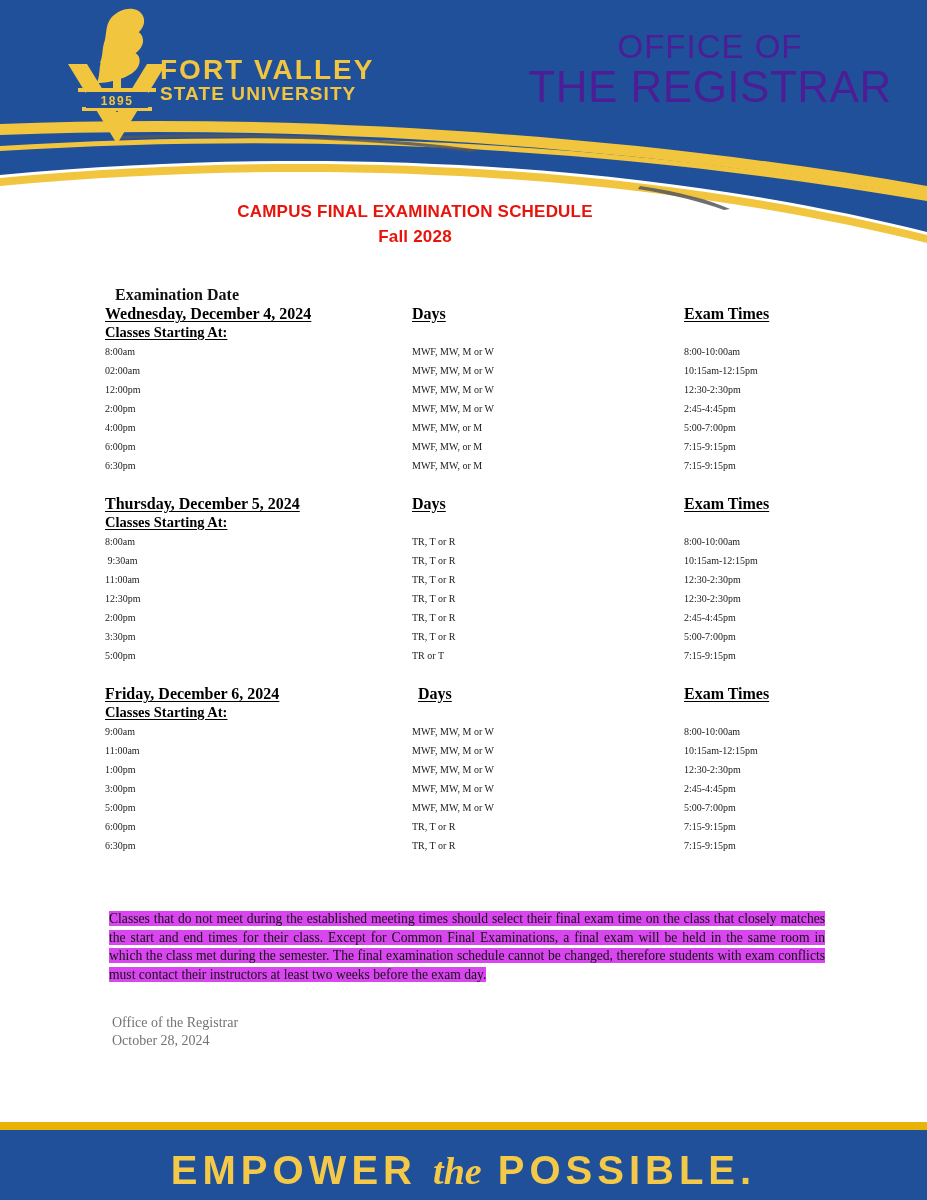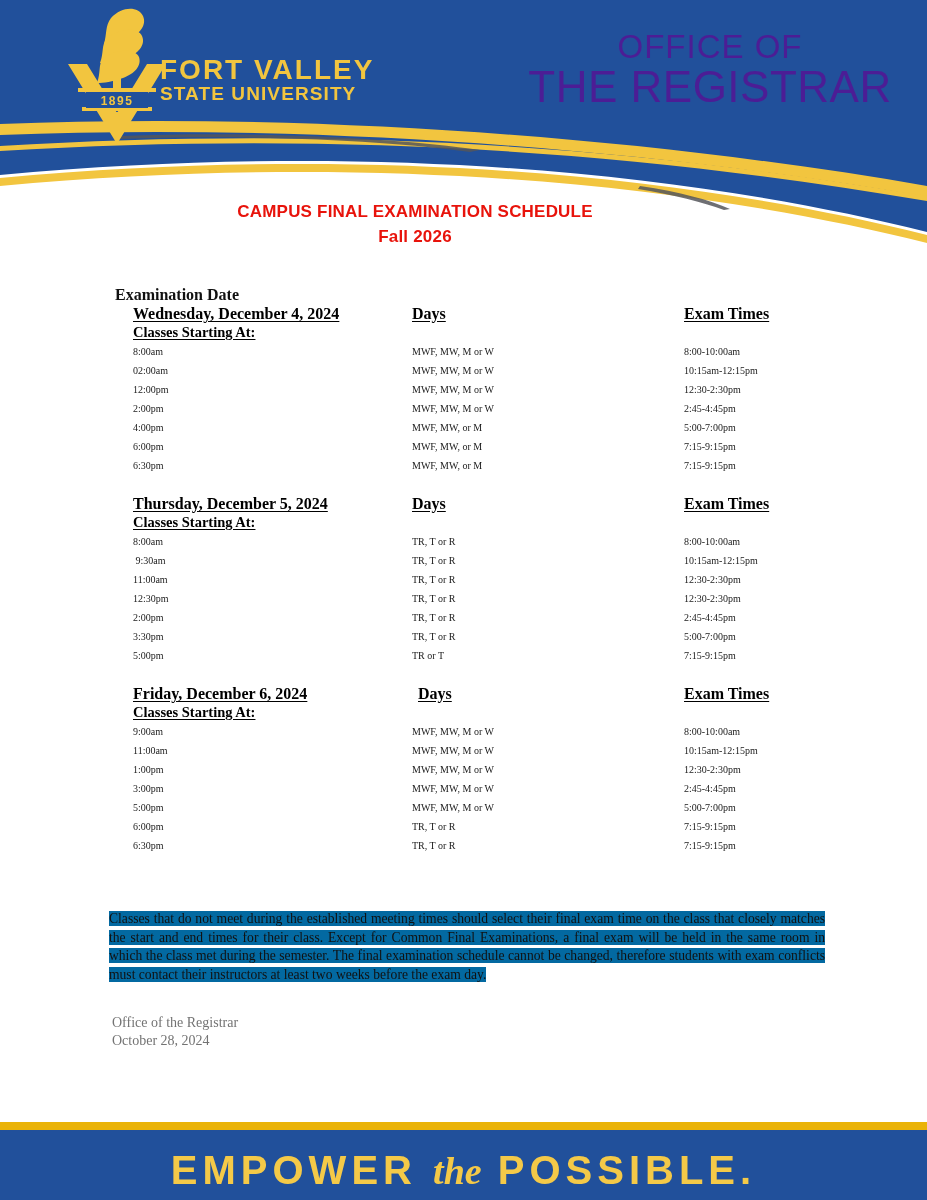--- a/index.html
+++ b/index.html
@@ -109,21 +109,21 @@
     position: relative;
     height: 19px;
     line-height: 19px;
     font-size: 10px;
     color: #1a1a1a;
   }
   .row.hdr { font-size: 16px; font-weight: bold; color: #000; }
   .row.sub { font-size: 14.5px; font-weight: bold; color: #000; }
   .c-date {
     position: absolute;
-    left: 133px;
+    left: 105px;
     white-space: pre;
   }
   .c-days {
     position: absolute;
     left: 412px;
     white-space: pre;
   }
   .c-days.ind { left: 418px; }
   .c-times {
     position: absolute;
@@ -138,21 +138,21 @@
     position: absolute;
     left: 109px;
     top: 910px;
     width: 716px;
     font-size: 13.6px;
     line-height: 18.6px;
     color: #111;
     text-align: justify;
   }
   .note span.hl {
-    background: #0369a1;
+    background: #d946ef;
     box-decoration-break: clone;
     -webkit-box-decoration-break: clone;
   }
 
   
   .signoff {
     position: absolute;
     left: 112px;
     top: 1014px;
     font-size: 14px;
@@ -238,21 +238,21 @@
     </div>
 
     <div class="header-office">
       <span class="l1">OFFICE OF</span>
       <span class="l2">THE REGISTRAR</span>
     </div>
   </div>
 
   <div class="doc-title">
     <span class="t1">CAMPUS FINAL EXAMINATION SCHEDULE</span>
-    <span class="t2">Fall 2026</span>
+    <span class="t2">Fall 2028</span>
   </div>
 
   <div class="content">
 
     <div class="examdate-label">Examination Date</div>
 
     <div class="block">
       <div class="row hdr">
         <span class="c-date u">Wednesday, December 4, 2024</span>
         <span class="c-days u">Days</span>

